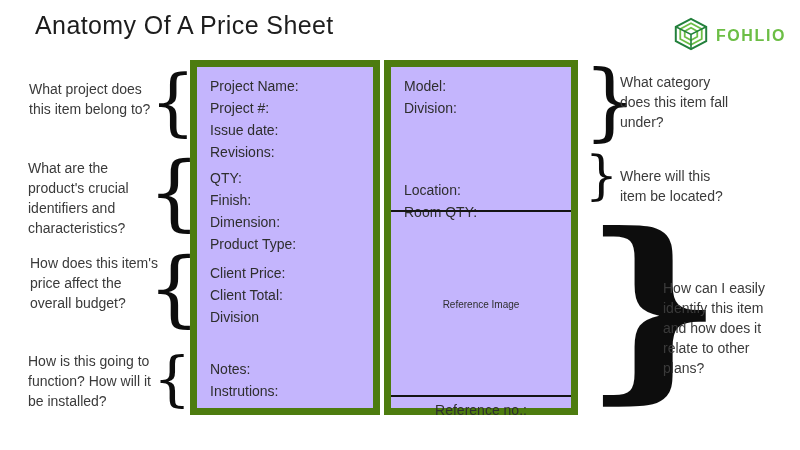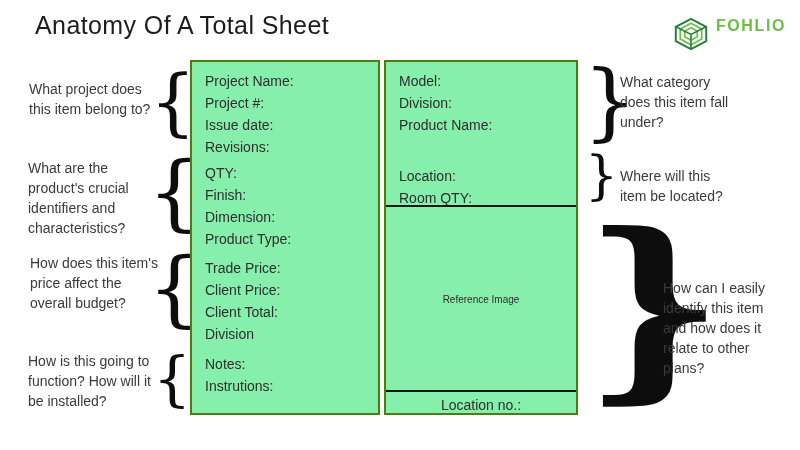--- a/index.html
+++ b/index.html
@@ -14,26 +14,26 @@
   .stage { position: absolute; inset: 0; width: 800px; height: 450px; }
 
   
   .page-title {
     position: absolute; left: 35px; top: 11px;
     font-size: 25px; font-weight: 400; letter-spacing: 0.4px;
     color: #1d1d1d;
   }
 
   
-  .logo { position: absolute; right: 14px; top: 17px; display: flex; gap: 7px; }
+  .logo { position: absolute; right: 14px; top: 17px; display: flex; align-items: center; gap: 7px; }
   .logo-text { font-size: 16px; font-weight: 700; letter-spacing: 1.6px; color: #6CBE45; }
 
   
   .cell {
-    position: absolute; border: 2px solid #4d7c0f; background: #86efac;
+    position: absolute; border: 7px solid #4d7c0f; background: #c4b5fd;
   }
   .cell-left { left: 190px; top: 60px; width: 190px; height: 355px; }
   .cell-right { left: 384px; top: 60px; width: 194px; height: 355px; }
   .divider-h { position: absolute; left: 0; width: 100%; border-top: 2px solid #141414; }
 
   .label-line { font-size: 14px; line-height: 22px; color: #2e2e2e; }
   .group { position: absolute; left: 13px; right: 6px; }
 
   .ref-image-label {
     position: absolute; left: 0; top: 145px; height: 185px; width: 100%;
@@ -75,21 +75,21 @@
 
   .ann-r1 { left: 620px; top: 72px;  width: 118px; }
   .ann-r2 { left: 620px; top: 155px; width: 112px; margin-top: 11px; }
   .ann-r3 { left: 663px; top: 278px; width: 110px; }
 </style>
 </head>
 <body>
 
 <div class="stage">
 
-  <div class="page-title">Anatomy Of A Total Sheet</div>
+  <div class="page-title">Anatomy Of A Price Sheet</div>
 
   <div class="logo">
     <span>
       <svg width="36" height="34" viewBox="0 0 40 38" fill="none">
         <g stroke="#23803C" stroke-width="2.2" fill="none">
           <path d="M20 2 L37 11 L37 27 L20 36 L3 27 L3 11 Z"></path>
         </g>
         <g stroke="#6CBE45" stroke-width="2" fill="none">
           <path d="M20 7 L32 13.5 L32 24.5 L20 31 L8 24.5 L8 13.5 Z"></path>
           <path d="M20 12 L27 16 L27 22 L20 26 L13 22 L13 16 Z"></path>
@@ -120,45 +120,43 @@
       <div class="label-line">Issue date:</div>
       <div class="label-line">Revisions:</div>
     </div>
     <div class="group" style="top:100px">
       <div class="label-line">QTY:</div>
       <div class="label-line">Finish:</div>
       <div class="label-line">Dimension:</div>
       <div class="label-line">Product Type:</div>
     </div>
     <div class="group" style="top:195px">
-      <div class="label-line">Trade Price:</div>
       <div class="label-line">Client Price:</div>
       <div class="label-line">Client Total:</div>
       <div class="label-line">Division</div>
     </div>
     <div class="group" style="top:291px">
       <div class="label-line">Notes:</div>
       <div class="label-line">Instrutions:</div>
     </div>
   </div>
 
   <div class="cell cell-right">
     <div class="group" style="top:8px">
       <div class="label-line">Model:</div>
       <div class="label-line">Division:</div>
-      <div class="label-line">Product Name:</div>
     </div>
-    <div class="group" style="top:103px">
+    <div class="group" style="top:112px">
       <div class="label-line">Location:</div>
       <div class="label-line">Room QTY:</div>
     </div>
     <div class="divider-h" style="top:143px"></div>
     <div class="ref-image-label">Reference Image</div>
     <div class="divider-h" style="top:328px"></div>
-    <div class="ref-no-label">Location no.:</div>
+    <div class="ref-no-label">Reference no.:</div>
   </div>
 
   <div class="brace brace-r1">}</div>
   <div class="brace brace-r2">}</div>
   <div class="brace brace-r3">}</div>
 
   <div class="annotation ann-r1">What category does this item fall under?</div>
   <div class="annotation ann-r2">Where will this item be located?</div>
   <div class="annotation ann-r3">How can I easily identify this item and how does it relate to other plans?</div>
 

